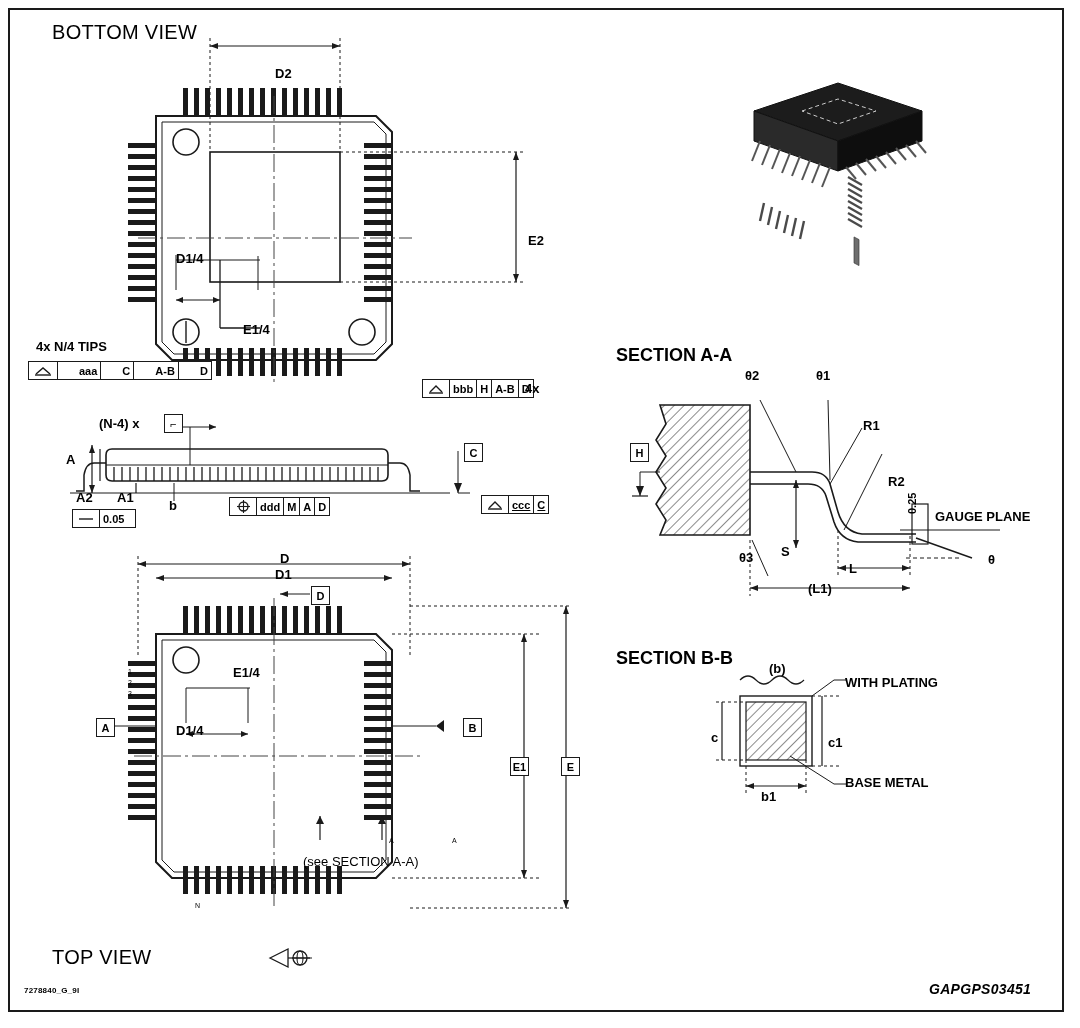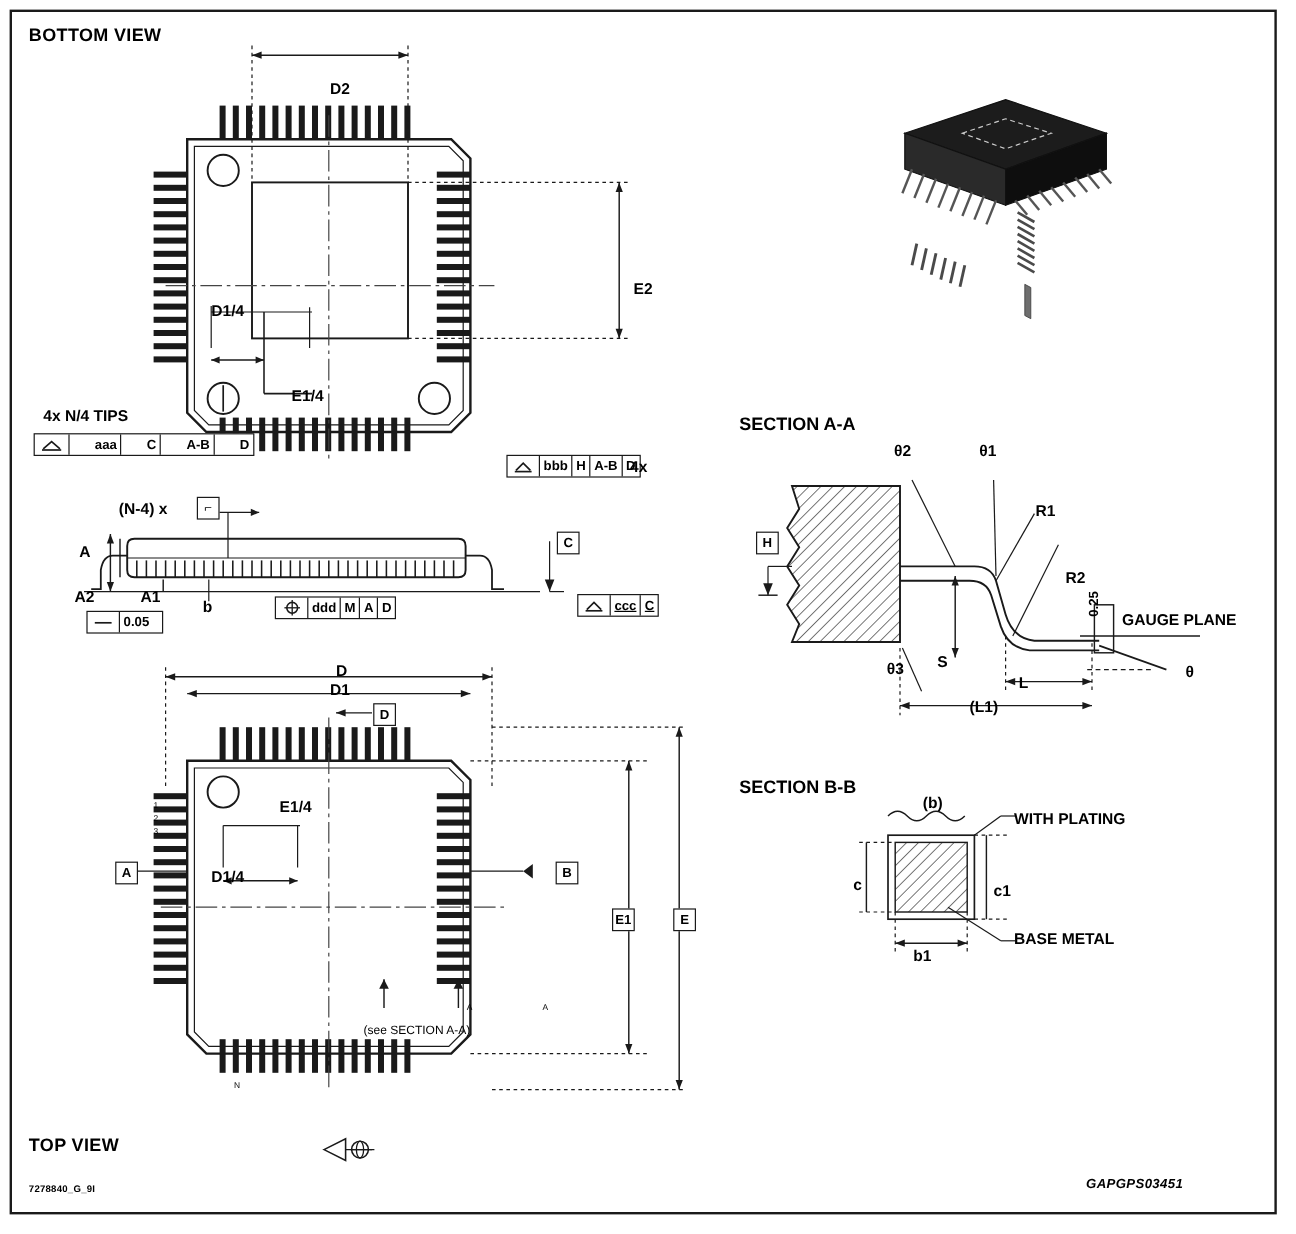--- a/index.html
+++ b/index.html
@@ -1,28 +1,28 @@
 <!DOCTYPE html>
 <html><head>
 <meta charset="utf-8">
 <style>
   html,body{margin:0;padding:0;background:#fff;}
   body{width:1080px;height:1028px;font-family:"Liberation Sans",sans-serif;color:#000;}
   #sheet{position:relative;width:1080px;height:1028px;overflow:hidden;background:#fff;}
   .frame{position:absolute;left:8px;top:8px;width:1056px;height:1004px;border:2px solid #1a1a1a;box-sizing:border-box;}
   .topstrip{position:absolute;left:8px;top:0;width:1056px;height:10px;background:#fff;}
   .lbl{position:absolute;white-space:nowrap;font-family:"Liberation Sans",sans-serif;}
-  .bigtitle{font-size:15px;font-weight:bold;letter-spacing:.3px;}
-  .sect{font-size:15px;font-weight:bold;}
+  .bigtitle{font-size:20px;font-weight:normal;letter-spacing:.3px;margin-left:28px;}
+  .sect{font-size:18px;font-weight:bold;}
   .dim{font-size:13px;font-weight:bold;}
   .dimsm{font-size:11px;font-weight:bold;}
-  .tiny{font-size:10px;}
+  .tiny{font-size:13px;}
   .tiny2{font-size:7px;}
   .foot{font-size:8px;font-weight:bold;letter-spacing:.2px;}
-  .footr{font-size:11px;font-style:italic;font-weight:bold;letter-spacing:.3px;}
+  .footr{font-size:14px;font-style:italic;font-weight:bold;letter-spacing:.3px;margin-left:24px;}
   .fcf{position:absolute;display:flex;align-items:stretch;border:1.5px solid #1a1a1a;background:#fff;height:17px;font-size:11px;font-weight:bold;}
   .fcf>div{display:flex;align-items:center;justify-content:center;padding:0 3px;border-right:1.5px solid #1a1a1a;}
   .fcf>div:last-child{border-right:none;}
   .sym{position:absolute;border:1.5px solid #1a1a1a;background:#fff;display:flex;align-items:center;justify-content:center;font-size:11px;font-weight:bold;width:17px;height:17px;}
   svg{position:absolute;overflow:visible;}
 </style>
 </head>
 <body>
 
 <div id="sheet">
@@ -299,21 +299,21 @@
     <line x1="104" y1="96" x2="104" y2="78" stroke="#1a1a1a" stroke-width="1"></line>
 
     <line x1="388" y1="46" x2="388" y2="88" stroke="#1a1a1a" stroke-width="1"></line>
     <polygon points="388,88 384,78 392,78" fill="#1a1a1a"></polygon>
     <line x1="388" y1="88" x2="400" y2="88" stroke="#1a1a1a" stroke-width="1"></line>
   </svg>
 
   <div class="lbl dim" style="left:99px;top:416px;">(N-4) x</div>
   <div class="sym" style="left:164px;top:414px;">⌐</div>
   <div class="lbl dim" style="left:66px;top:452px;">A</div>
-  <div class="lbl dim" style="left:62px;top:490px;">A2</div>
+  <div class="lbl dim" style="left:76px;top:490px;">A2</div>
   <div class="lbl dim" style="left:117px;top:490px;">A1</div>
   <div class="lbl dim" style="left:169px;top:498px;">b</div>
   <div class="sym" style="left:464px;top:443px;">C</div>
 
   <div class="fcf" style="left:72px;top:509px;width:62px;">
     <div style="width:20px;">
       <svg width="14" height="8">
           <line x1="0" y1="4" x2="14" y2="4" stroke="#1a1a1a" stroke-width="1.4"></line>
         </svg>
     </div>

